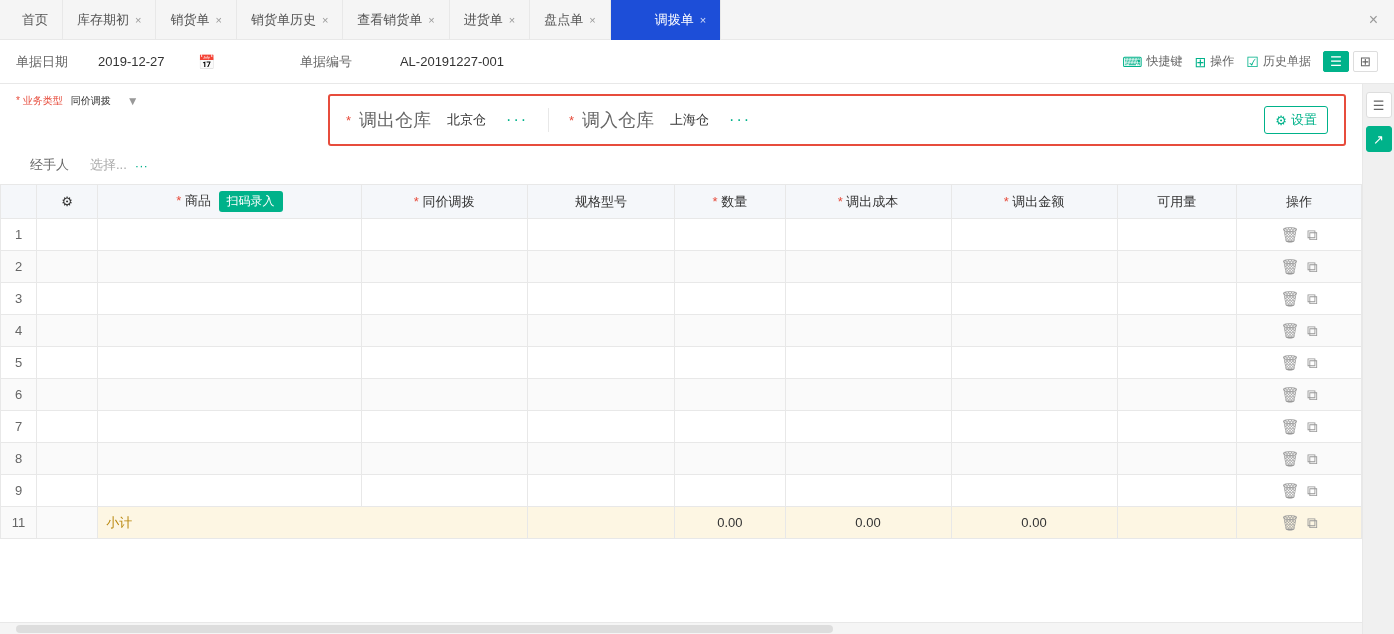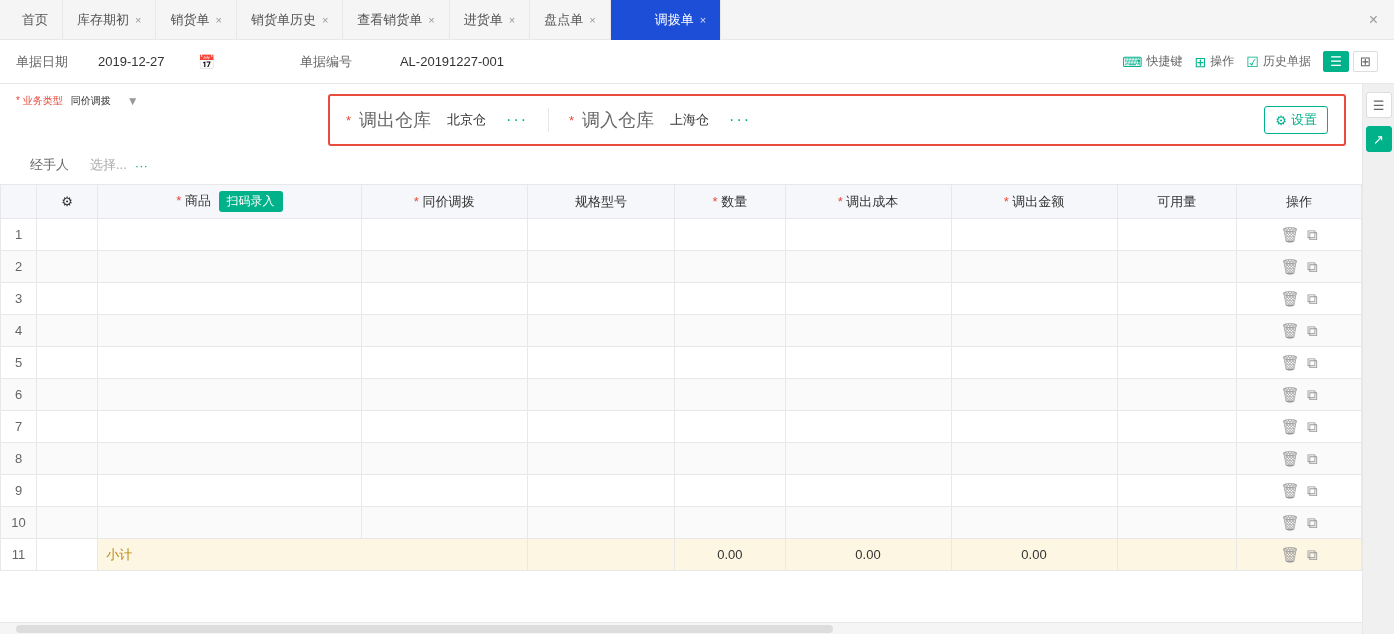--- a/index.html
+++ b/index.html
@@ -400,35 +400,20 @@
         <td></td>
         <td></td>
         <td></td>
         <td></td>
         <td>
           <span class="op-icon">🗑</span>
           <span class="op-icon">⧉</span>
         </td>
       </tr>
             <tr>
-        <td class="col-num">10</td>
-        <td></td>
-        <td></td>
-        <td></td>
-        <td></td>
-        <td></td>
-        <td></td>
-        <td></td>
-        <td></td>
-        <td>
-          <span class="op-icon">🗑</span>
-          <span class="op-icon">⧉</span>
-        </td>
-      </tr>
-            <tr>
         <td class="col-num">11</td>
         <td></td>
         <td colspan="2" style="text-align:left; background:#fdf6e3; color:#b8860b;">小计</td>
         <td style="background:#fdf6e3;"></td>
         <td style="background:#fdf6e3;">0.00</td>
         <td style="background:#fdf6e3;">0.00</td>
         <td style="background:#fdf6e3;">0.00</td>
         <td style="background:#fdf6e3;"></td>
         <td style="background:#fdf6e3;">
           <span class="op-icon">🗑</span>

